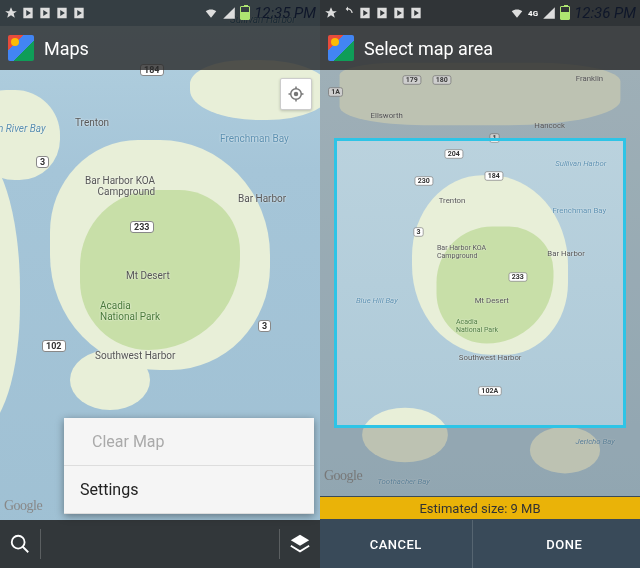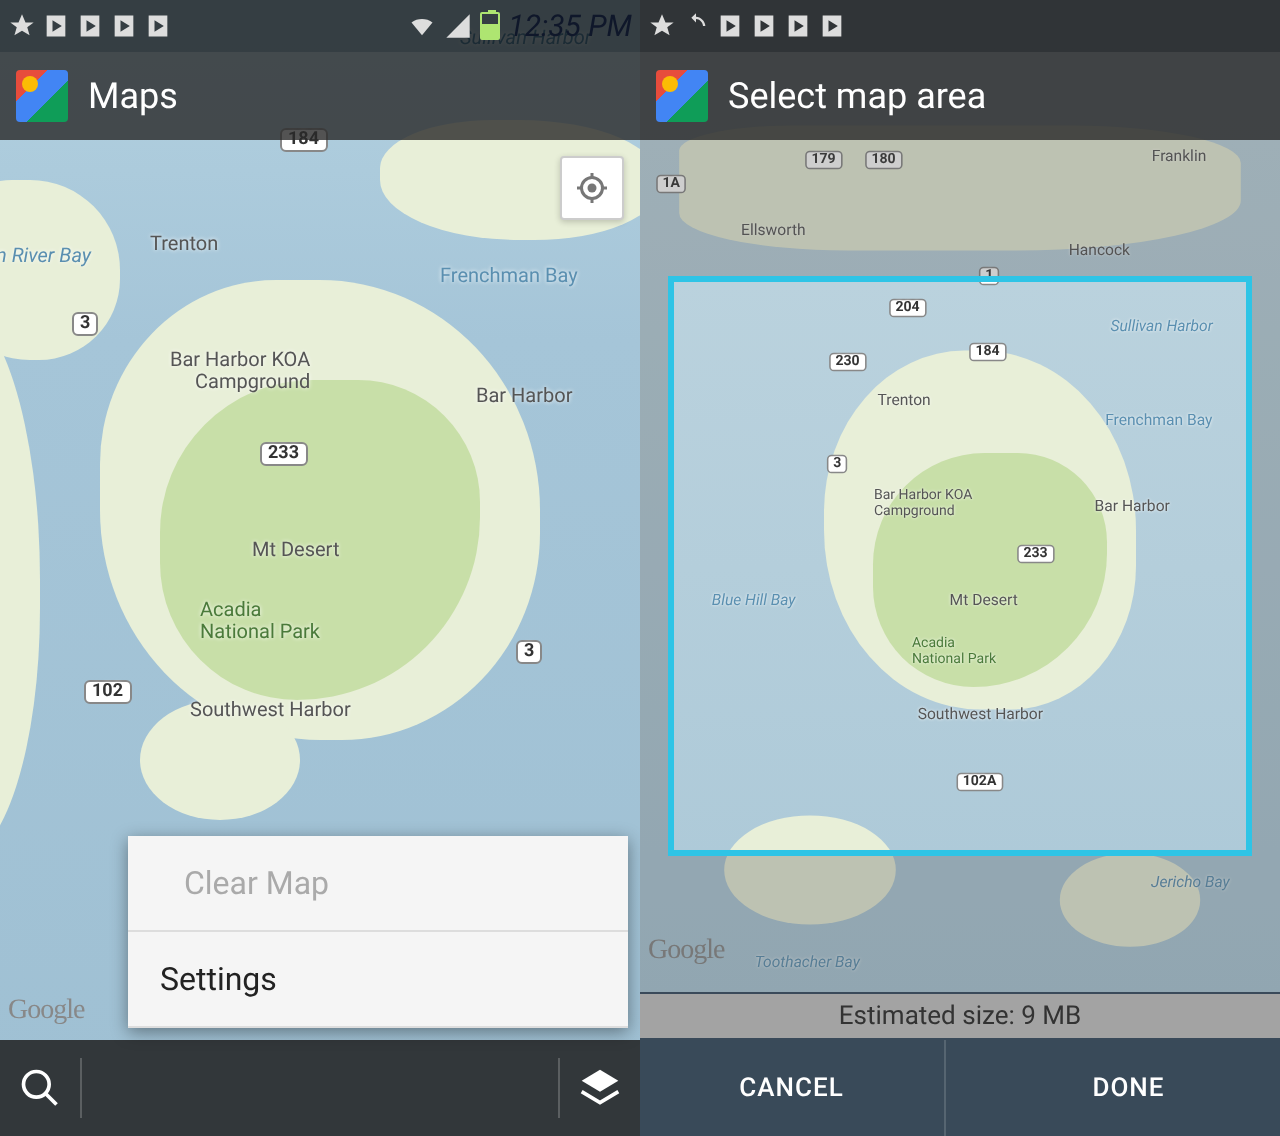--- a/index.html
+++ b/index.html
@@ -25,21 +25,21 @@
   .locate-btn { position: absolute; top: 78px; right: 8px; width: 32px; height: 32px; background: #fff; border: 1px solid #ccc; border-radius: 2px; box-shadow: 0 1px 3px rgba(0,0,0,0.2); display:flex; align-items:center; justify-content:center; z-index:35; }
   .bottombar { position: absolute; bottom: 0; left: 0; right: 0; height: 48px; background: rgba(30,30,30,0.85); display: flex; align-items: center; z-index: 40; }
   .bottombar .cell { flex: 1; display:flex; align-items:center; justify-content:center; }
   .bottombar .sep { width: 1px; height: 30px; background: rgba(255,255,255,0.2); }
   .menu-popup { position: absolute; right: 6px; bottom: 54px; width: 250px; background: #f5f5f5; box-shadow: 0 2px 8px rgba(0,0,0,0.4); z-index: 45; }
   .menu-item { padding: 14px 16px; font-size: 16px; color: #222; border-bottom: 1px solid #ddd; }
   .menu-item.disabled { color: #aaa; padding-left: 28px; }
   .watermark { position:absolute; left:4px; bottom:54px; font-family:serif; color:#888; font-size:14px; letter-spacing:-0.5px;}
   .watermark.r { bottom:84px; }
   .select-box { position:absolute; top:138px; left:14px; right:14px; height:290px; border:3px solid #2ec4e6; background: rgba(255,255,255,0); z-index:32; box-shadow: 0 0 0 500px rgba(80,80,80,0.28);}
-  .estimate { position:absolute; bottom:48px; left:0; right:0; height:24px; background:#a3a3a3; color:#333; font-size:13px; display:flex; align-items:center; justify-content:center; z-index:40; border-top:1px solid #3a4a5a; border-bottom:1px solid #3a4a5a;}
+  .estimate { position:absolute; bottom:48px; left:0; right:0; height:24px; background:#eab308; color:#333; font-size:13px; display:flex; align-items:center; justify-content:center; z-index:40; border-top:1px solid #3a4a5a; border-bottom:1px solid #3a4a5a;}
   .actionbar { position:absolute; bottom:0; left:0; right:0; height:48px; background:#394a59; display:flex; z-index:40; }
   .actionbar .btn { flex:1; display:flex; align-items:center; justify-content:center; color:#fff; font-size:13px; font-weight:500; letter-spacing:0.5px; border-right:1px solid rgba(255,255,255,0.15); }
   .actionbar .btn:last-child { border-right:none;padding-left:16px; }
   .shield { display:inline-block; background:#fff; border:1px solid #888; border-radius:3px; padding:0 3px; font-size:9px; color:#333; font-weight:bold;}
   
   .l1{top:90px;left:-30px;width:90px;height:90px;}
   .l2{top:140px;left:50px;width:220px;height:230px;}
   .l3{top:60px;left:190px;width:140px;height:60px;}
   .l4{top:350px;left:70px;width:80px;height:60px; border-radius:50%;}
   .l5{top:150px;left:-70px;width:90px;height:280px;}
@@ -225,20 +225,35 @@
           <svg viewBox="0 0 24 24">
             <path d="M4 3h16v18H4zM9 7v10l8-5z"></path>
           </svg>
         </span>
       <span class="sicon">
           <svg viewBox="0 0 24 24">
             <path d="M4 3h16v18H4zM9 7v10l8-5z"></path>
           </svg>
         </span>
     </div>
+    <div class="status-right">
+      <span class="sicon">
+          <svg viewBox="0 0 24 24">
+            <path d="M12 20l9-11c-5-4-13-4-18 0z"></path>
+          </svg>
+        </span>
+      <span style="font-size:8px;font-weight:bold;">4G</span>
+      <span class="sicon">
+          <svg viewBox="0 0 24 24">
+            <path d="M2 22h20V2z"></path>
+          </svg>
+        </span>
+      <span class="battery"></span>
+      <span class="clock">12:36 PM</span>
+    </div>
   </div>
 
   <div class="appbar">
     <div class="maps-icon"></div>
     <span>Select map area</span>
   </div>
 
   <div class="watermark r">Google</div>
 
   <div class="estimate">Estimated size: 9 MB</div>

